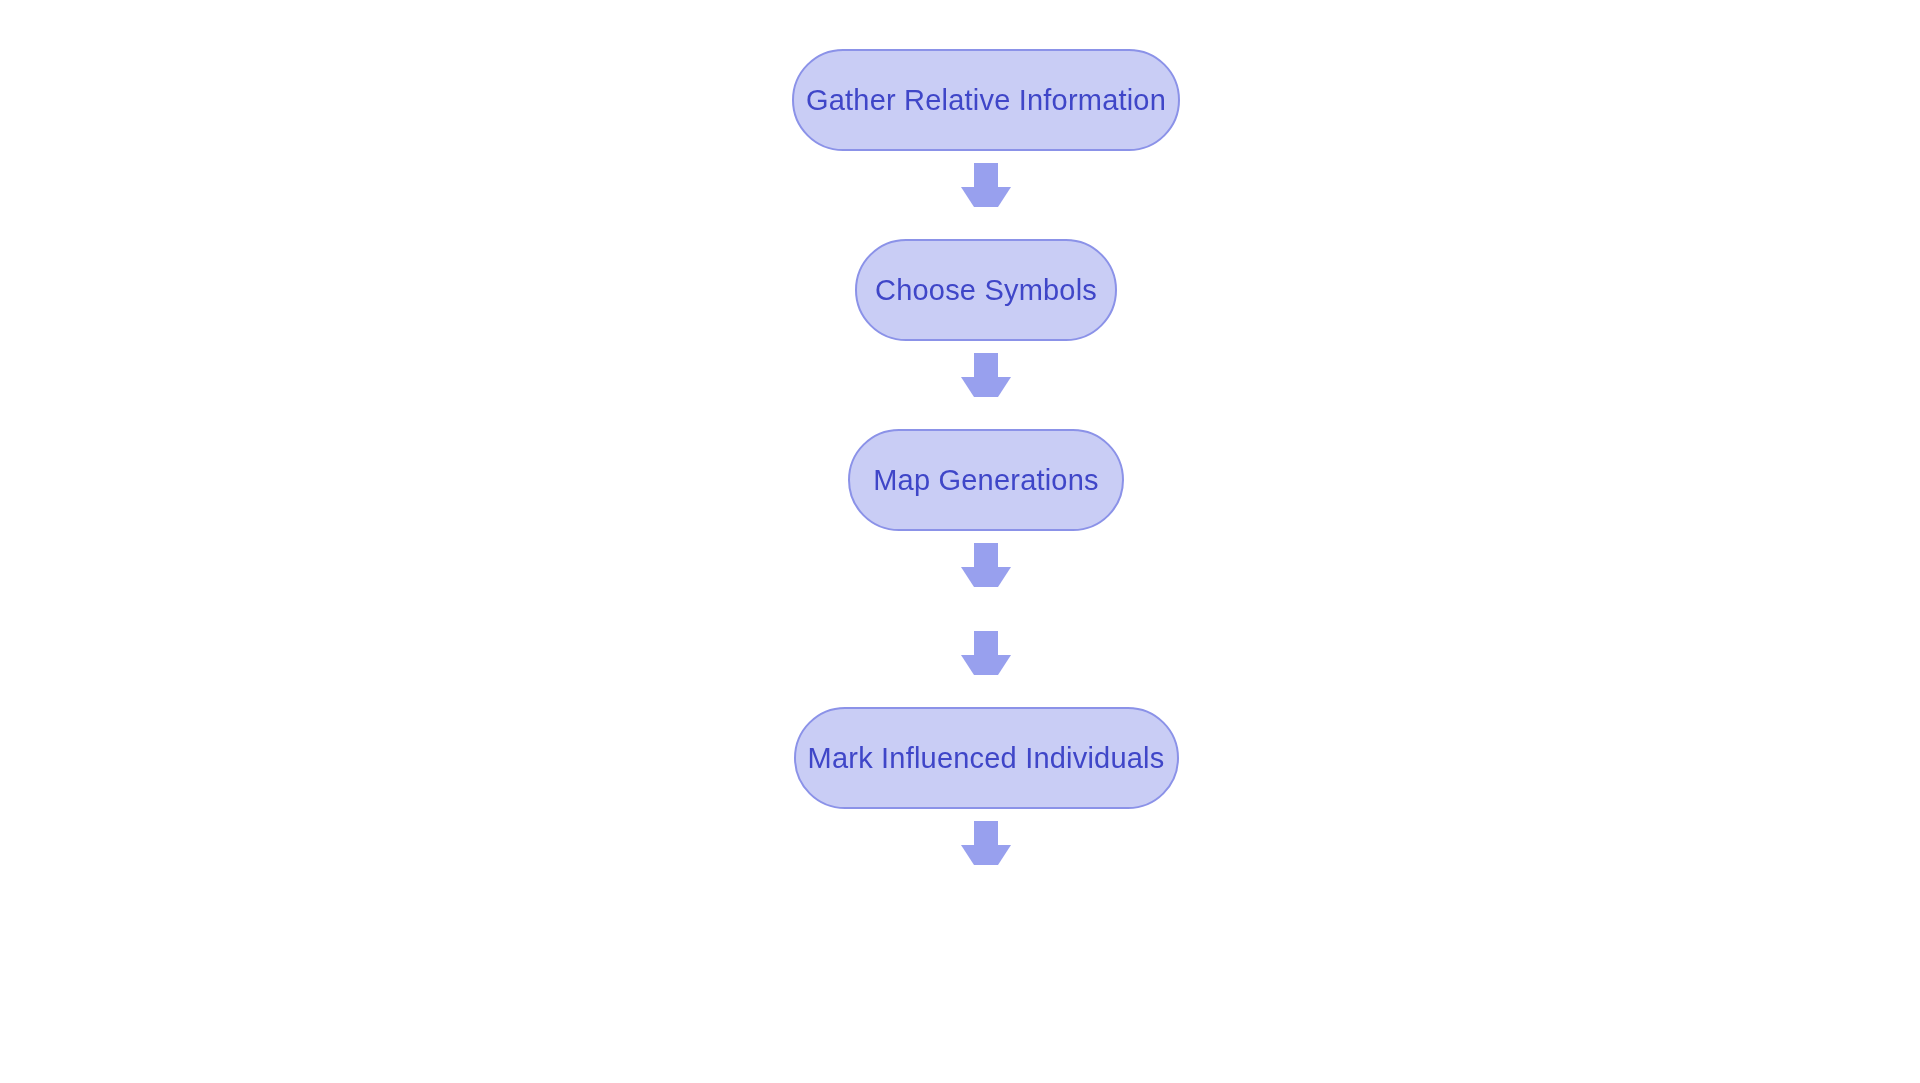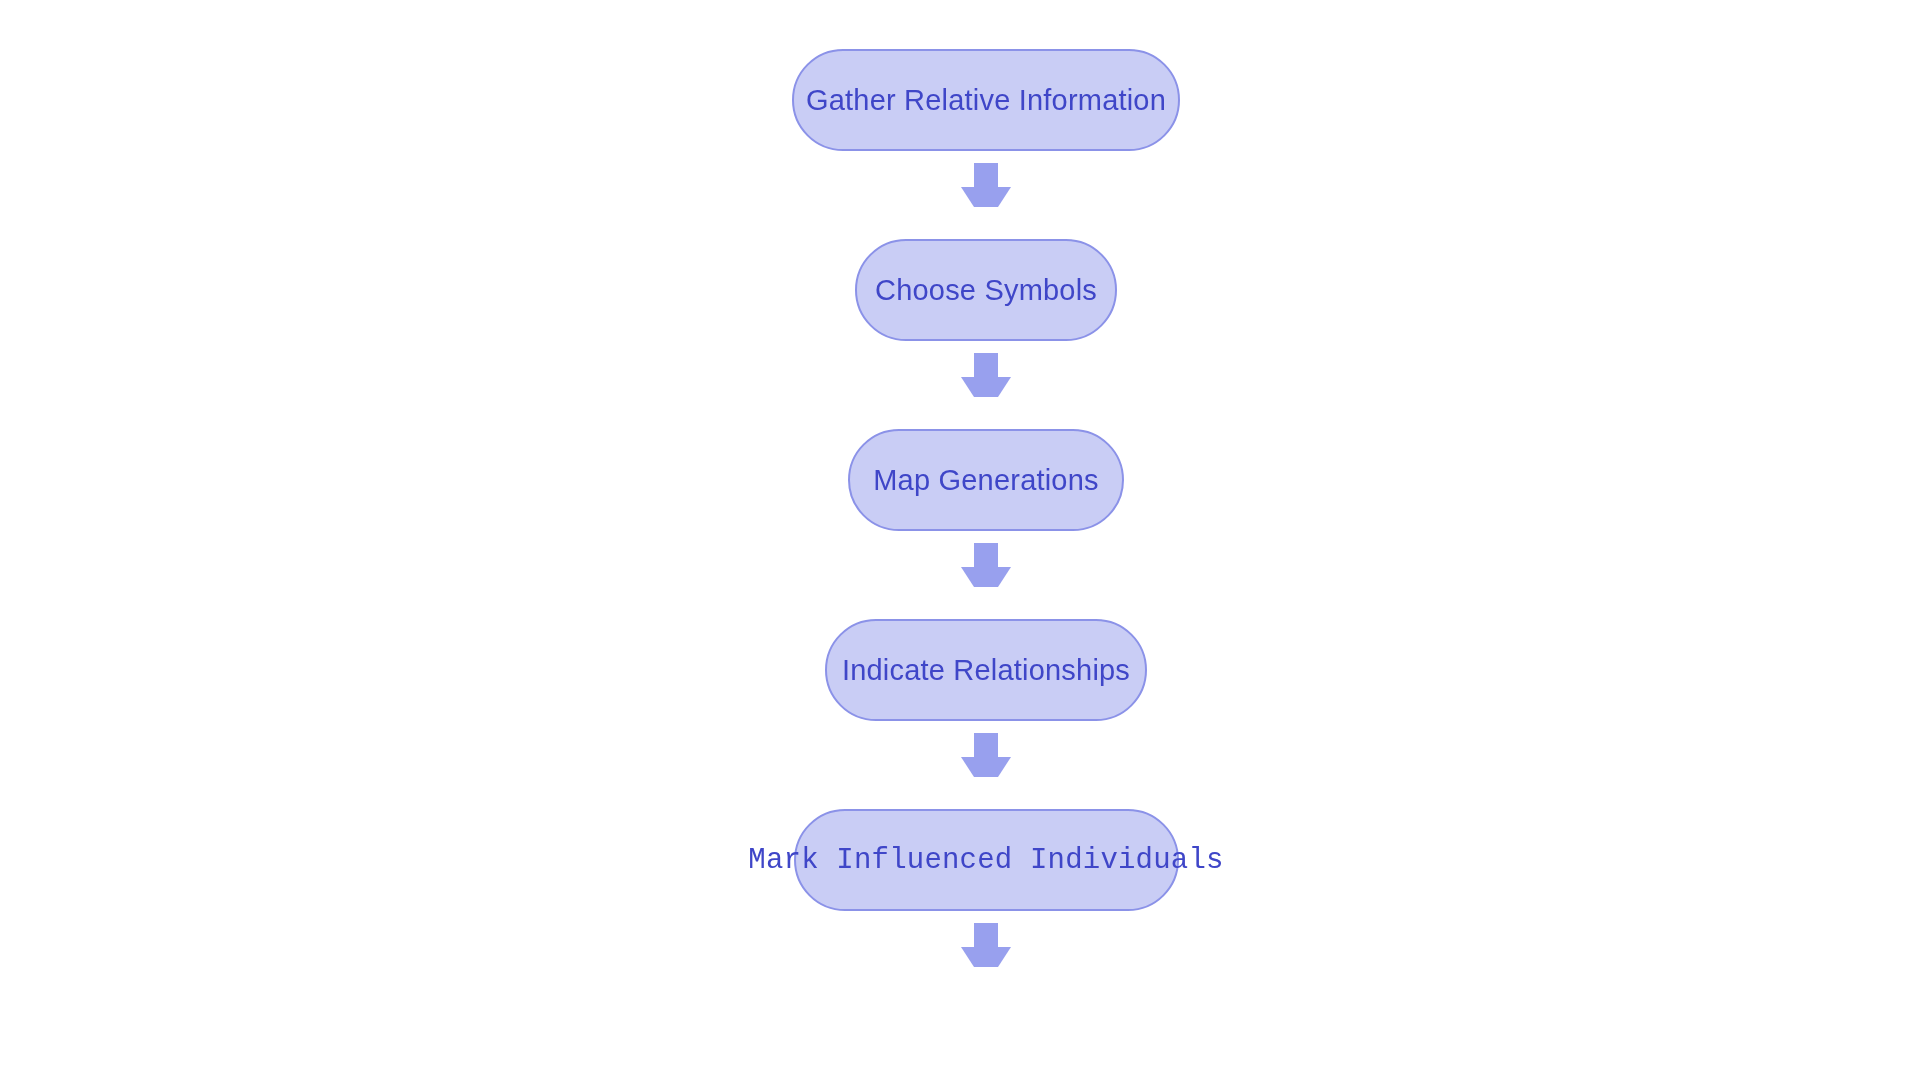--- a/index.html
+++ b/index.html
@@ -38,21 +38,21 @@
     justify-content: center;
     text-align: center;
     white-space: nowrap;
     flex: 0 0 auto;
   }
   
   .flow-node.n0 { width: 388px; }
   .flow-node.n1 { width: 262px; text-align: center; }
   .flow-node.n2 { width: 276px; }
   .flow-node.n3 { width: 322px; }
-  .flow-node.n4 { width: 385px; font-family: Liberation Mono, monospace; }
+  .flow-node.n4 { width: 385px; }
   .flow-node.n5 { width: 290px; }
 
   .connector {
     height: 88px;
     display: flex;
     flex-direction: column;
     align-items: center;
     flex: 0 0 auto;
   }
   .connector .line {
@@ -94,23 +94,20 @@
 
     <div class="flow-node n2">
       <span>Map Generations</span>
     </div>
 
     <div class="connector">
       <div class="line"></div>
       <div class="head"></div>
     </div>
 
-    <div class="flow-node n3">
-      <span>Indicate Relationships</span>
-    </div>
 
     <div class="connector">
       <div class="line"></div>
       <div class="head"></div>
     </div>
 
     <div class="flow-node n4">
       <span>Mark Influenced Individuals</span>
     </div>
 

